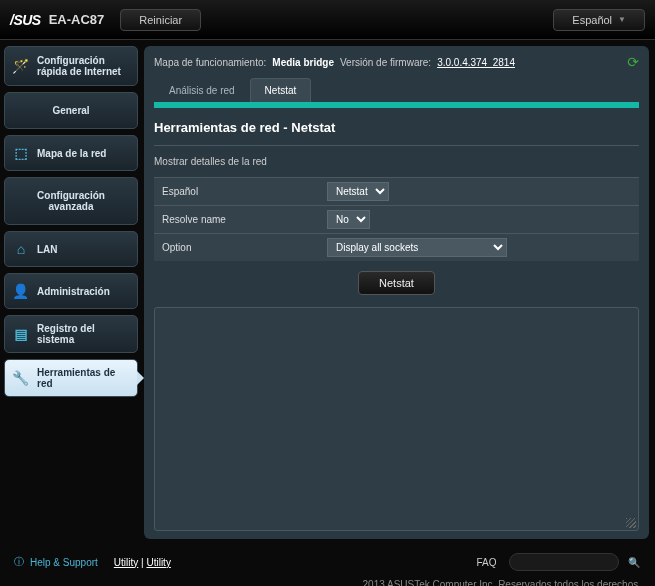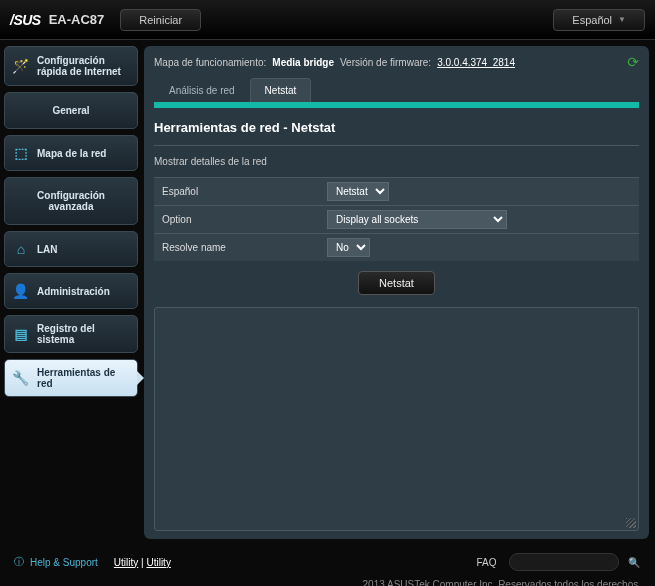--- a/index.html
+++ b/index.html
@@ -114,26 +114,26 @@
     </div>
 
     <div class="panel-title">Herramientas de red - Netstat</div>
     <div class="subtitle">Mostrar detalles de la red</div>
 
     <div class="form-row">
       <span class="form-label">Español</span>
       <select class="form-select"><option>Netstat</option></select>
     </div>
     <div class="form-row">
+      <span class="form-label">Resolve name</span>
+      <select class="form-select"><option>No</option></select>
+    </div>
+    <div class="form-row">
       <span class="form-label">Option</span>
       <select class="form-select wide"><option>Display all sockets</option></select>
-    </div>
-    <div class="form-row">
-      <span class="form-label">Resolve name</span>
-      <select class="form-select"><option>No</option></select>
     </div>
 
     <div class="action-row">
       <button class="action-btn">Netstat</button>
     </div>
 
     <div class="output">
       <div class="resize"></div>
     </div>
   </div>

